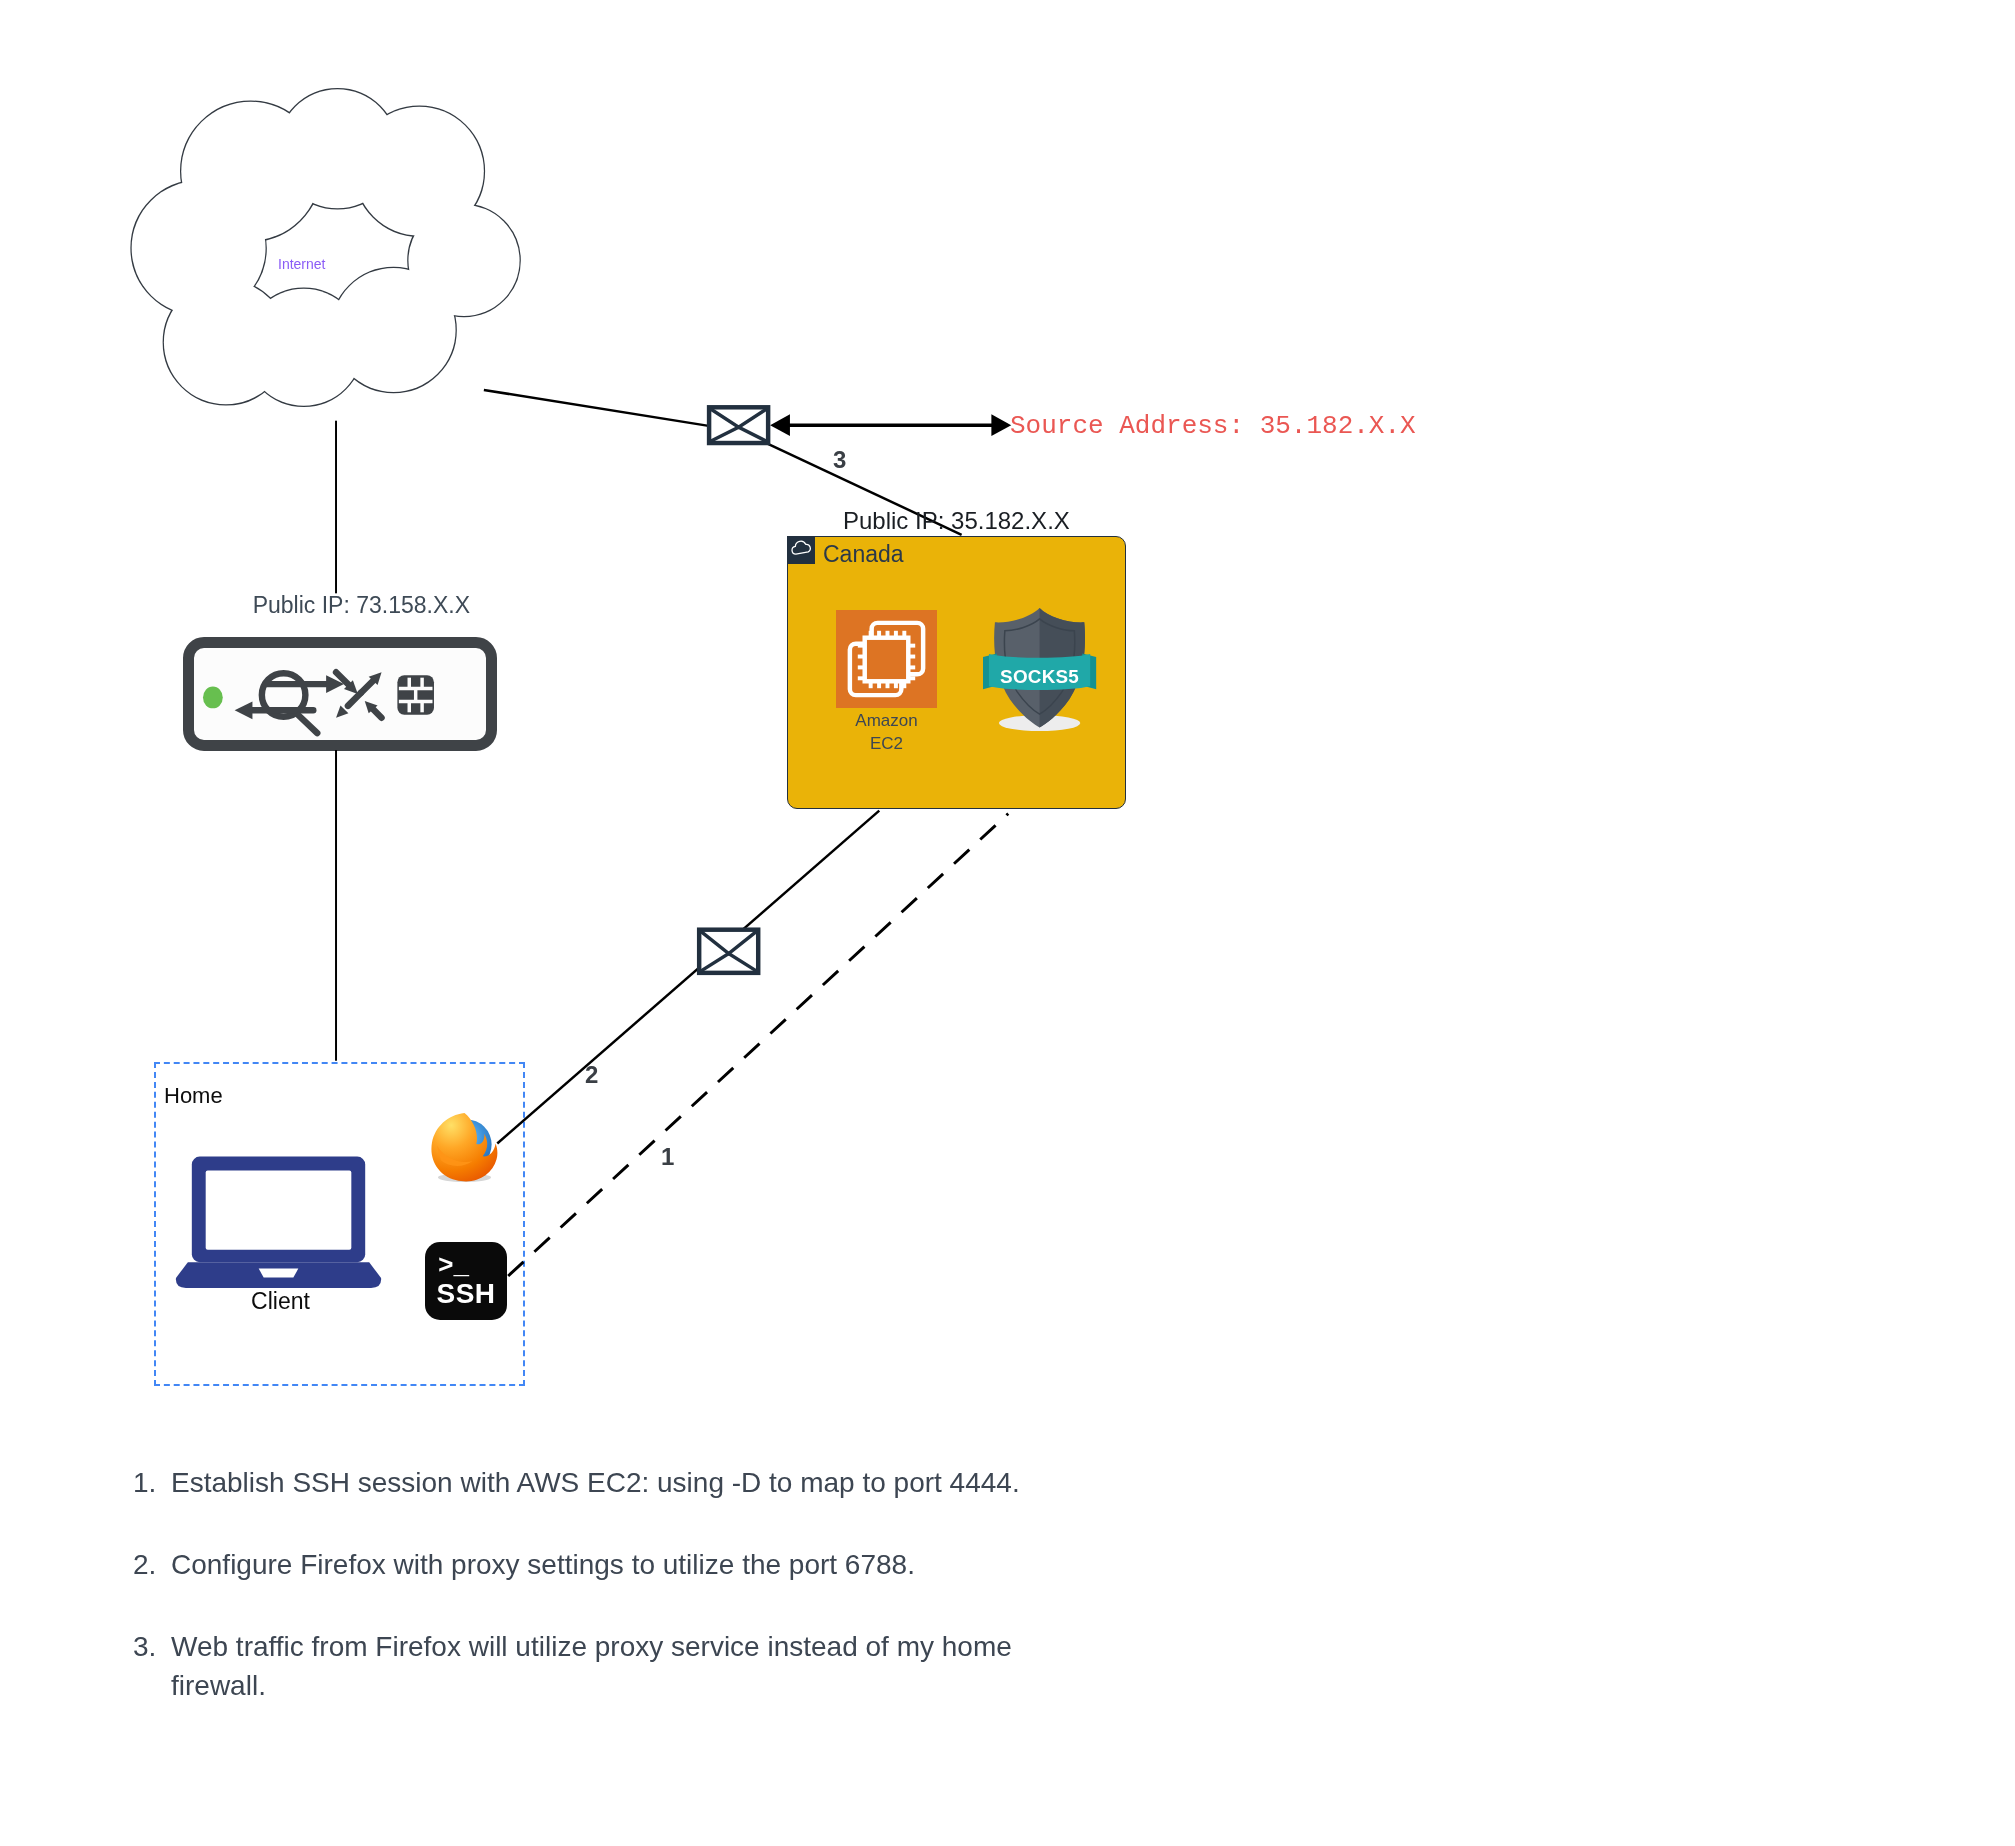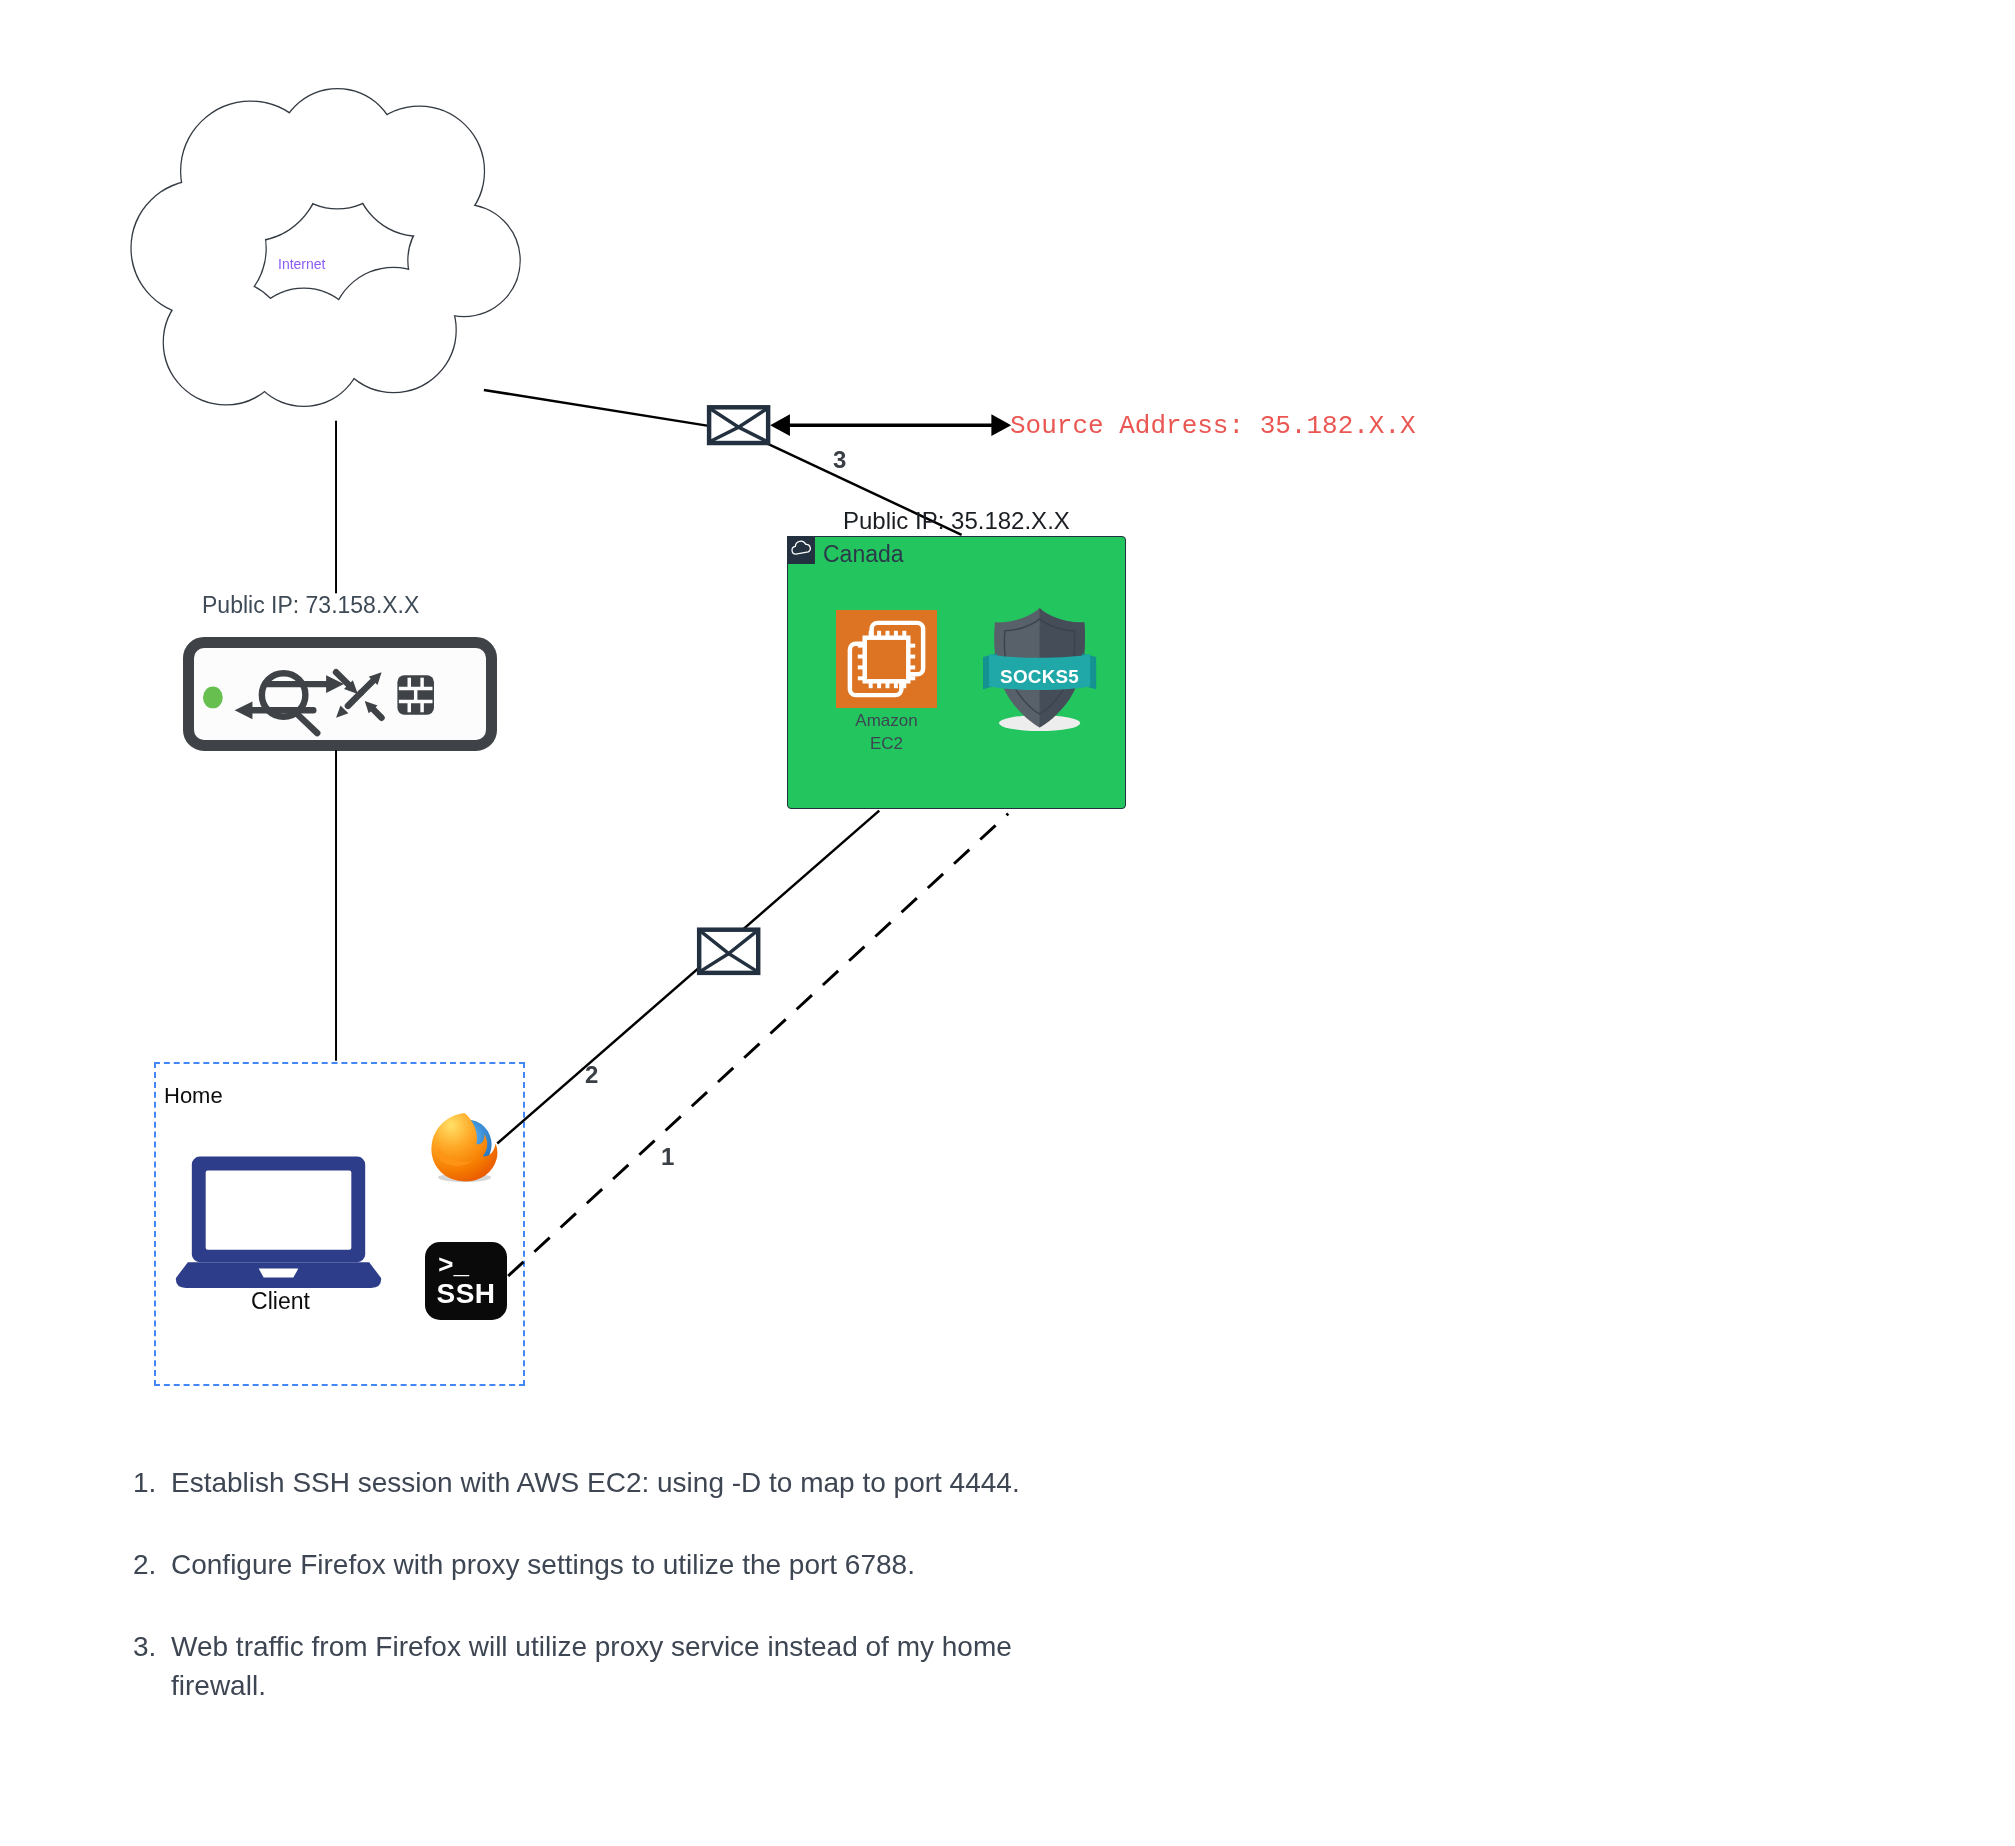--- a/index.html
+++ b/index.html
@@ -12,23 +12,23 @@
   .stepnum{font-size:24px;font-weight:bold;color:#3a3f45;}
   .iplabel{font-size:23px;}
   .boxlabel{font-size:22px;color:#0d0d0d;}
   #overlay{position:absolute;left:0;top:0;z-index:5;pointer-events:none;}
   #internet-label{left:278px;top:256px;width:114px;font-size:14px;color:#8b5cf6;z-index:6;}
   #source-address{left:1010px;top:411px;font-size:26px;z-index:6;}
   #label-3{left:833px;top:446px;z-index:6;}
   #label-2{left:585px;top:1061px;z-index:6;}
   #label-1{left:661px;top:1143px;z-index:6;}
   #public-ip-ec2{left:843px;top:507px;font-size:24px;color:#1a1e23;z-index:6;}
-  #public-ip-home{left:202px;top:592px;width:268px;text-align:left;z-index:6;}
-  
-  #canada-box{left:787px;top:536px;width:337px;height:271px;background:#22c55e;border:1.5px solid #22303f;border-radius:4px;z-index:2;}
+  #public-ip-home{left:202px;top:592px;width:268px;text-align:right;z-index:6;}
+  
+  #canada-box{left:787px;top:536px;width:337px;height:271px;background:#eab308;border:1.5px solid #22303f;border-radius:10px;z-index:2;}
   #canada-tab{left:-1.5px;top:-1.5px;width:28px;height:28px;background:#22303f;z-index:3;}
   #canada-label{left:35px;top:4px;font-size:23px;color:#2b3949;}
   #ec2-icon{left:48px;top:73px;}
   #ec2-label{left:28px;top:173px;width:141px;text-align:center;font-size:17px;line-height:1.33;color:#3d4753;}
   #shield-icon{left:191px;top:65px;}
   
   #router-box{left:183px;top:637px;width:292px;height:92px;background:#fcfcfc;border:11px solid #3f4347;border-radius:21px;z-index:2;}
   
   #home-box{left:154px;top:1062px;width:367px;height:320px;border:2.5px dashed #4287f5;z-index:2;}
   #home-label{left:8px;top:3px;margin-top:16px;}

